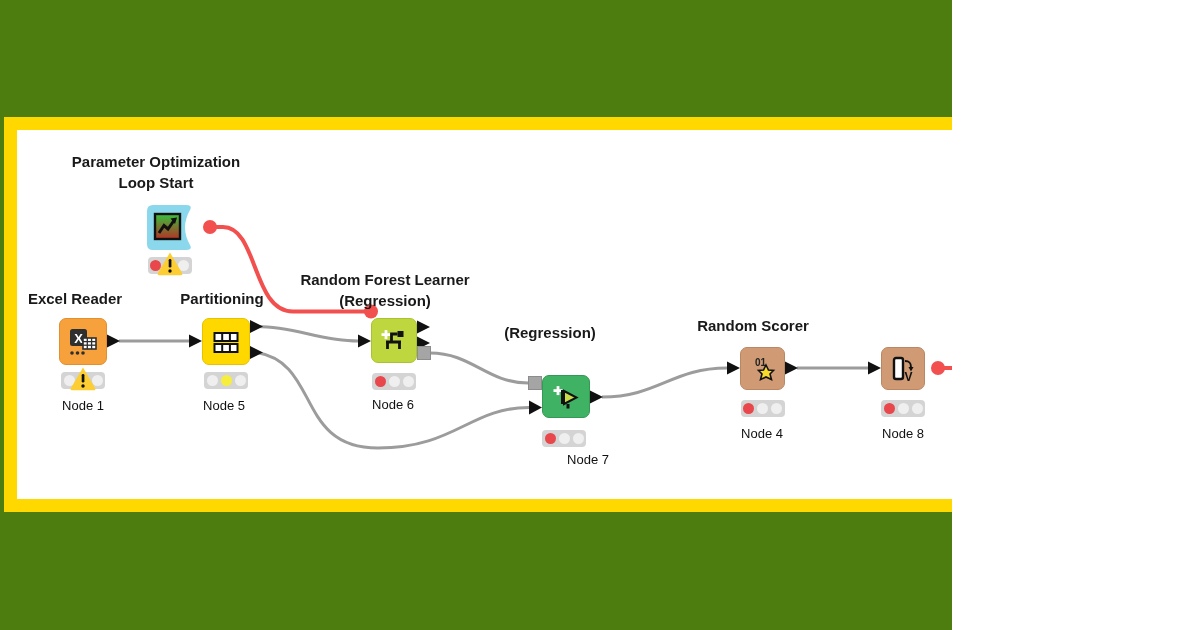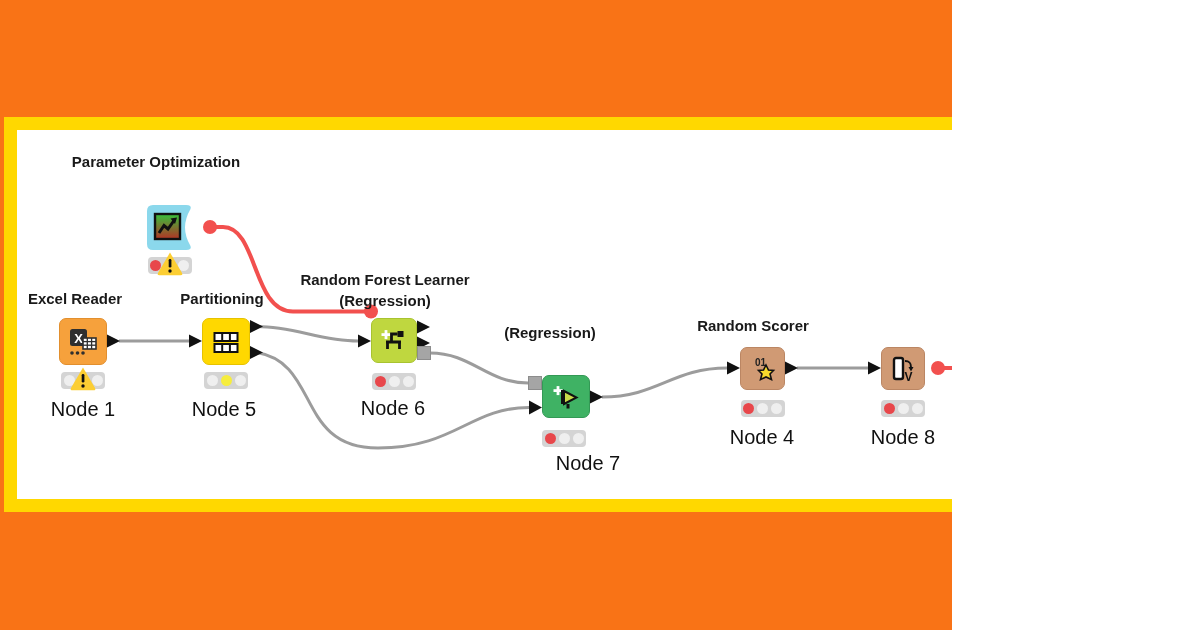--- a/index.html
+++ b/index.html
@@ -1,33 +1,33 @@
 <!DOCTYPE html>
 <html><head>
 <meta charset="utf-8">
 <style>
   html,body{margin:0;padding:0;background:#ffffff;}
-  #stage{position:relative;width:952px;height:630px;background:#f97316;overflow:hidden;
+  #stage{position:relative;width:952px;height:630px;background:#4d7c0f;overflow:hidden;
          font-family:"Liberation Sans",sans-serif;}
   .frame{position:absolute;left:4px;top:117px;width:1196px;height:395px;
          border:13px solid #FFD800;box-sizing:border-box;background:#ffffff;}
   .wires{position:absolute;left:0;top:0;}
   .wire{fill:none;stroke:#9C9C9C;stroke-width:3;}
   .wire.flowvar{stroke:#F2504E;stroke-width:4;}
   .port-tri{fill:#111111;}
   .port-sq{fill:#A5A5A5;stroke:#8C8C8C;stroke-width:1;}
   .port-dot{fill:#F2504E;}
   .node{position:absolute;border-radius:7px;box-sizing:border-box;border:1.5px solid rgba(0,0,0,0.12);
         display:flex;align-items:center;justify-content:center;}
   .loopnode{position:absolute;}
   .node-title{position:absolute;transform:translateX(-50%);text-align:center;font-weight:bold;
               font-size:15px;line-height:21px;white-space:nowrap;color:#191919;}
   .node-title span{display:block;}
   .node-label{position:absolute;transform:translateX(-50%);text-align:center;font-weight:400;
-              font-size:20px;color:#111111;white-space:nowrap;}
+              font-size:13px;color:#111111;white-space:nowrap;}
   .traffic{position:absolute;width:44px;height:17px;background:#D4D4D4;border-radius:4px;
            display:flex;align-items:center;justify-content:center;gap:3px;}
   .dot{width:11px;height:11px;border-radius:50%;display:inline-block;}
   .dot.off{background:#EFEFEF;}
   .dot.red{background:#E8474B;}
   .dot.yellow{background:#F6ED3D;}
   .warn{position:absolute;}
 </style>
 </head>
 <body>
@@ -66,20 +66,21 @@
     <polygon class="port-tri" points="590,390.5 603,397 590,403.5"></polygon>
     <polygon class="port-tri" points="727,361.5 740,368 727,374.5"></polygon>
     <polygon class="port-tri" points="785,361.5 798,368 785,374.5"></polygon>
     <polygon class="port-tri" points="868,361.5 881,368 868,374.5"></polygon>
     <polygon class="port-tri" points="1099,346.5 1112,353 1099,359.5"></polygon>
     <polygon class="port-tri" points="1099,372.5 1112,379 1099,385.5"></polygon>
   </svg>
 
   <div class="node-title" style="left:156px;top:151px">
     <span>Parameter Optimization</span>
+      <span>Loop Start</span>
   </div>
   <svg class="loopnode" style="left:147px;top:205px" width="45" height="45" viewBox="0 0 45 45">
     <defs>
       <linearGradient id="gradA" x1="0" y1="0" x2="0" y2="1">
         <stop offset="0" stop-color="#37C23C"></stop>
           <stop offset="1" stop-color="#B33325"></stop>
       </linearGradient>
     </defs>
     <path d="M6,0 H39 Q45,0 43.5,4 Q38,13.5 38,22.5 Q38,31.5 43.5,41 Q45,45 39,45 H6 Q0,45 0,39 V6 Q0,0 6,0 Z" fill="#8BD8EC"></path>
     <g>

